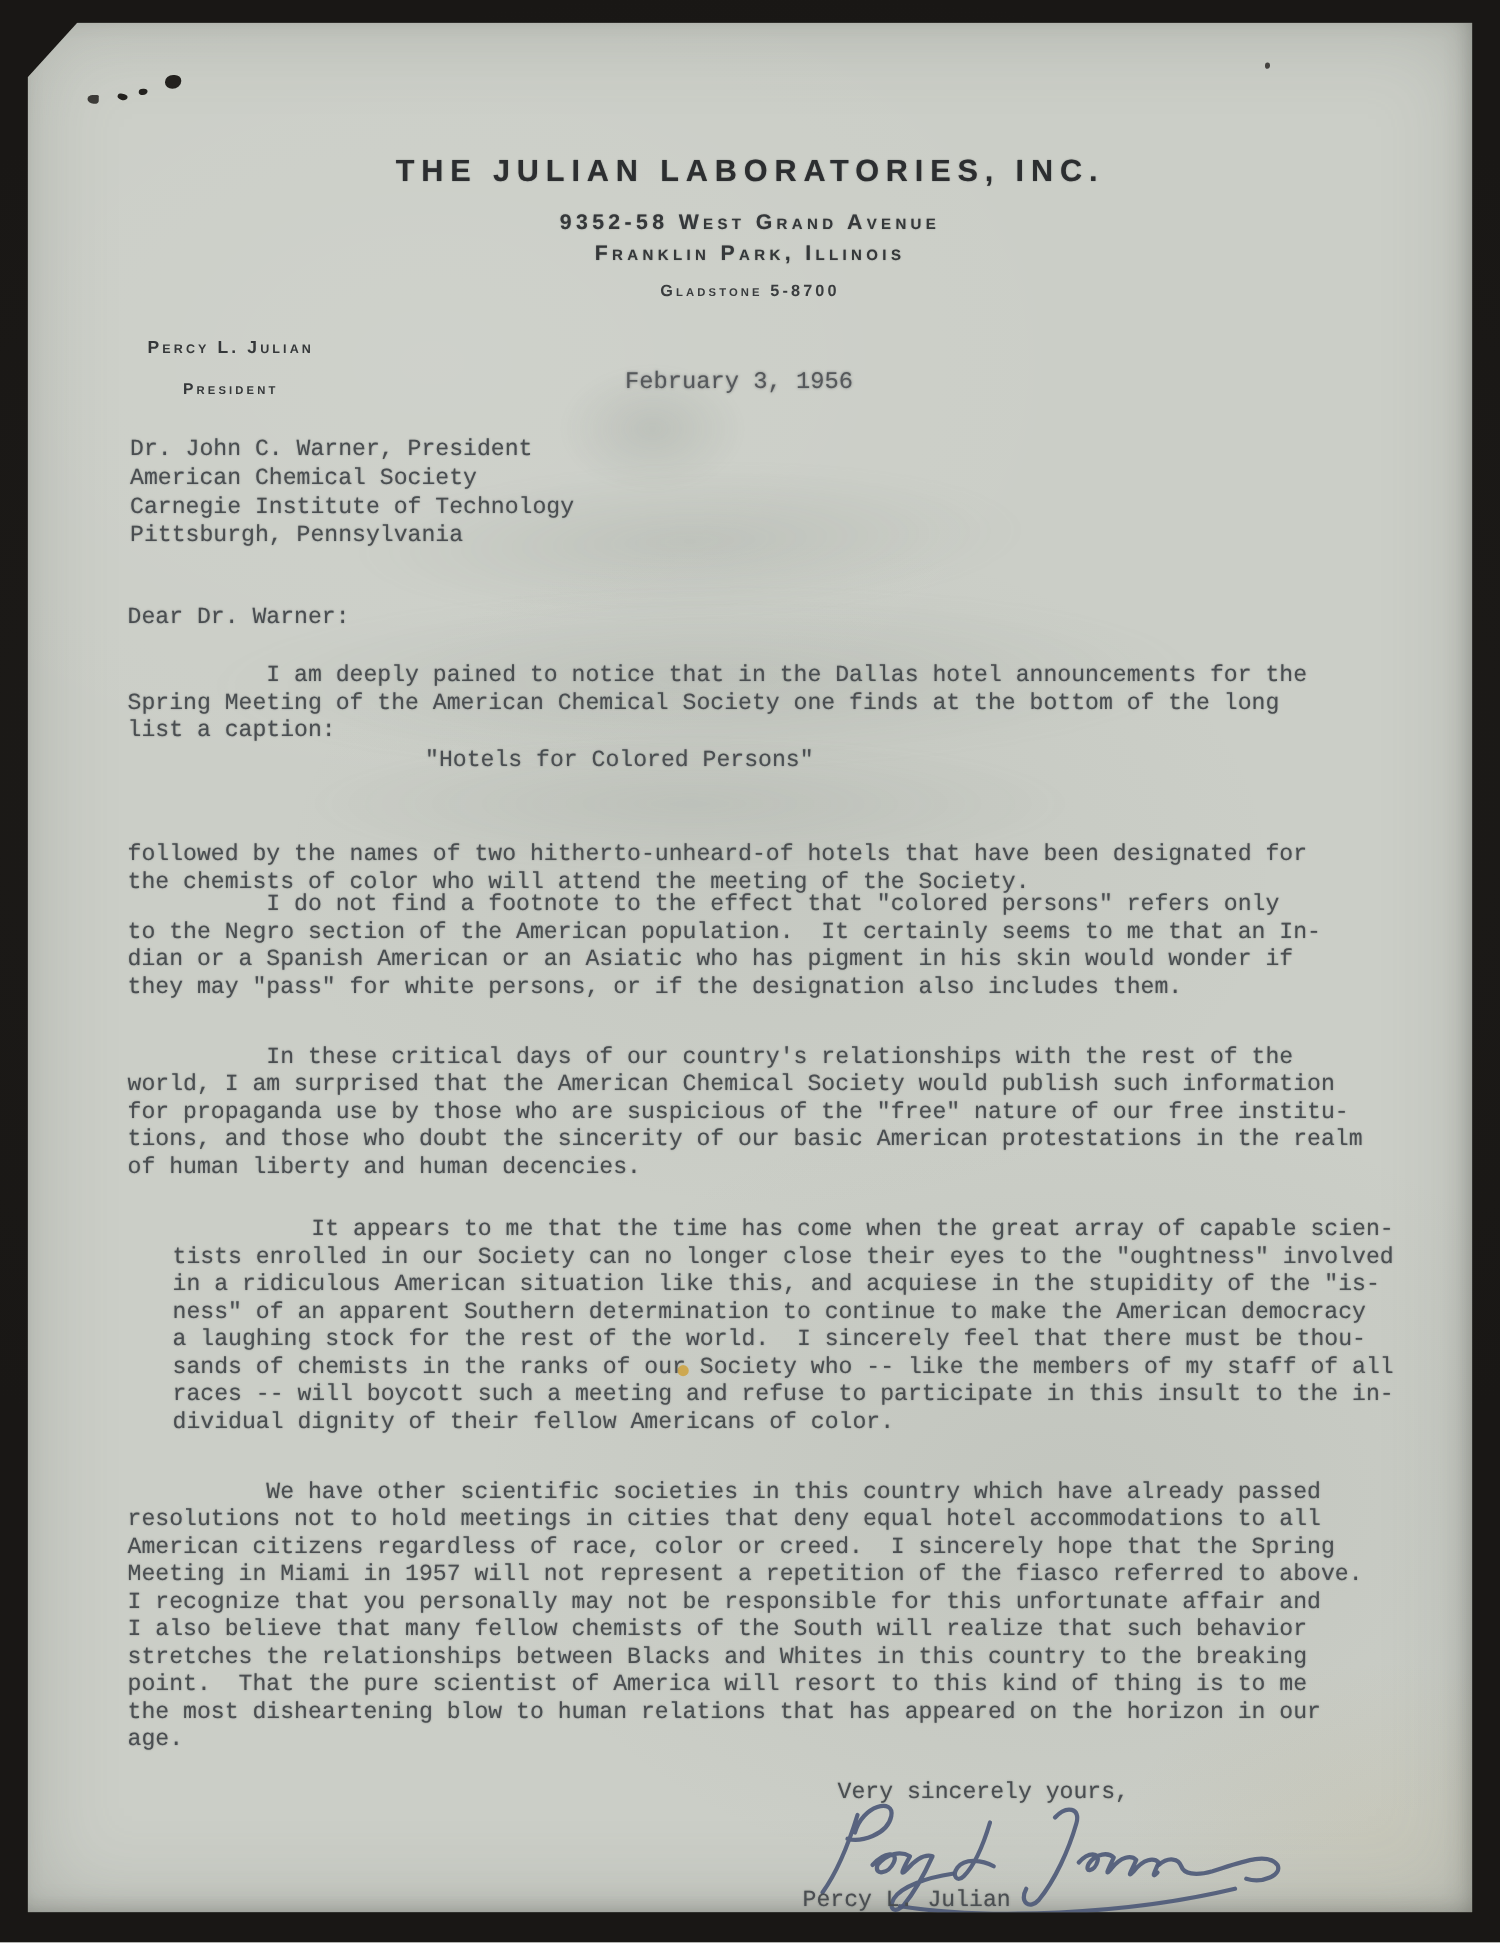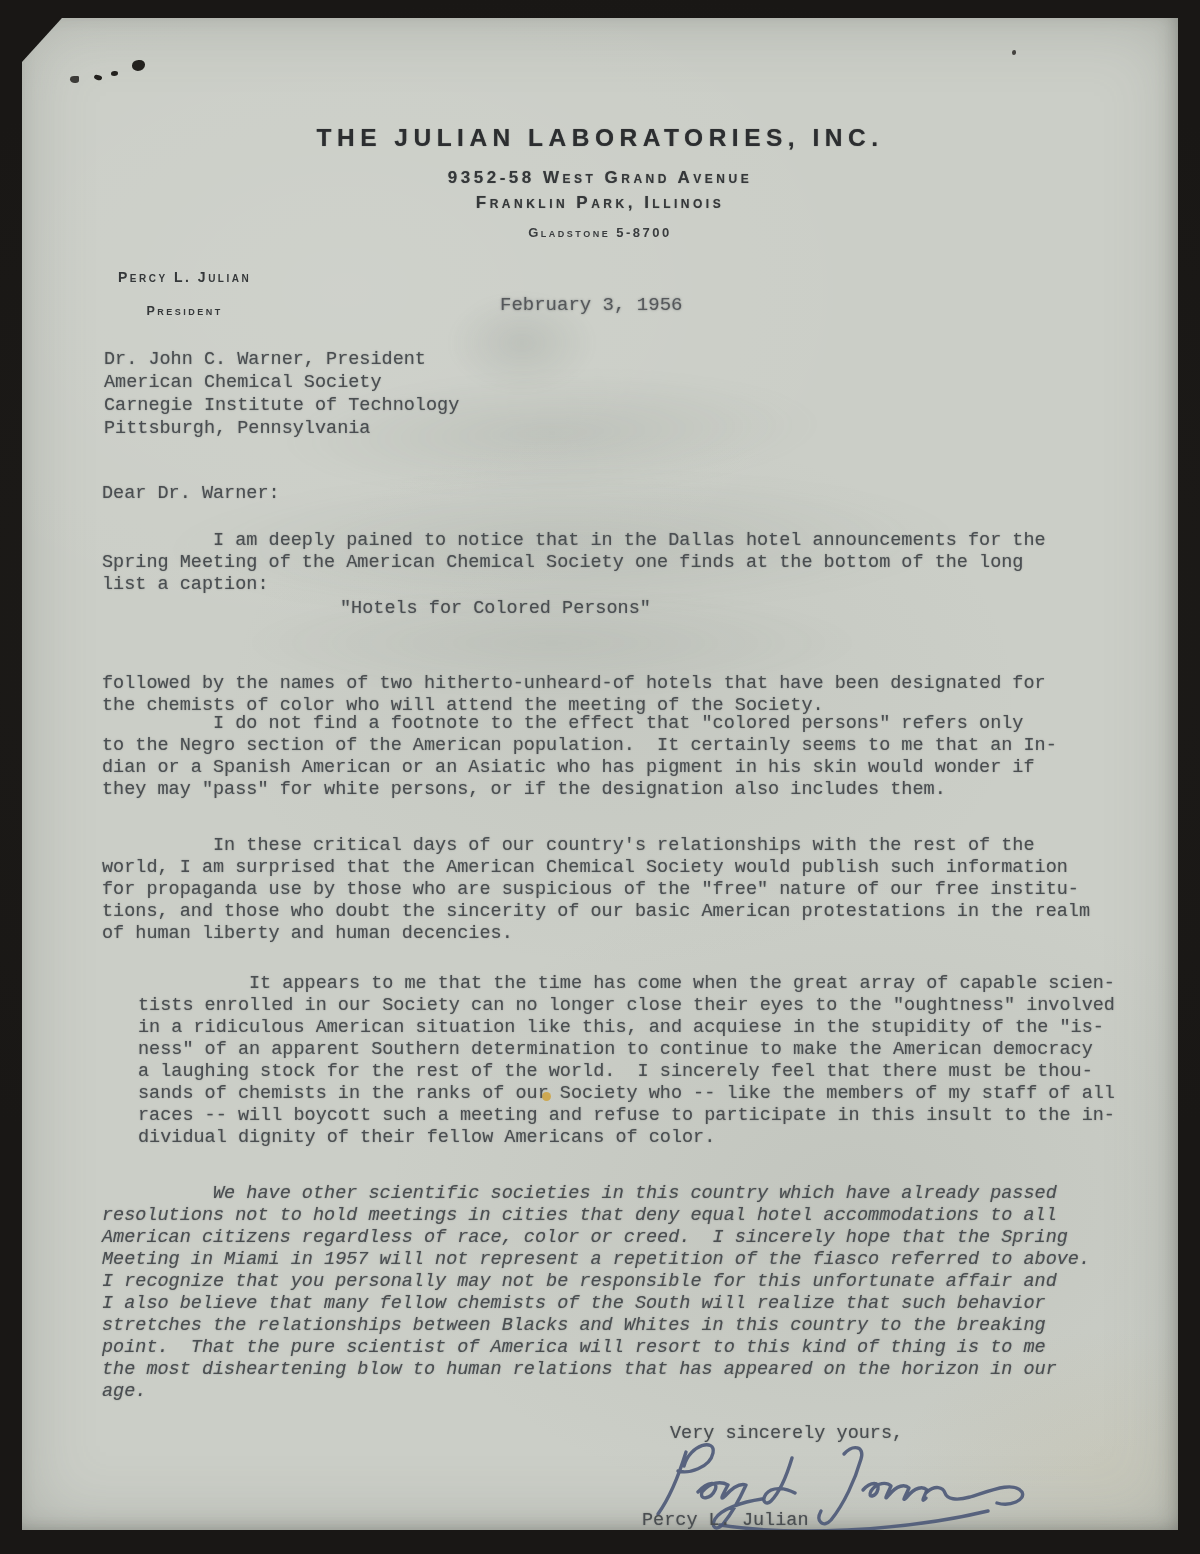--- a/index.html
+++ b/index.html
@@ -108,21 +108,21 @@
     margin-top: 44px;
   }
   .recipient  { left: 82px;  top: 330px; line-height: 23px; }
   .salutation { left: 80px;  top: 465px; text-align: right; }
   .para-1     { left: 80px;  top: 512px; }
   .caption    { left: 318px; top: 580px; }
   .para-2     { left: 80px;  top: 630px; margin-top: 25px; }
   .para-3     { left: 80px;  top: 695px; }
   .para-4     { left: 80px;  top: 817px; }
   .para-5     { left: 92px;  top: 955px; margin-left: 24px; }
-  .para-6     { left: 80px;  top: 1165px; font-style: italic; }
+  .para-6     { left: 80px;  top: 1165px; }
   .valediction{ left: 616px; top: 1405px; margin-left: 32px; }
   .typed-name { left: 620px; top: 1492px; }
 
   
   .signature {
     position: absolute; left: 598px; top: 1408px;
     width: 430px; height: 112px;
   }
   .signature svg { width: 100%; height: 100%; }
   .signature path {

